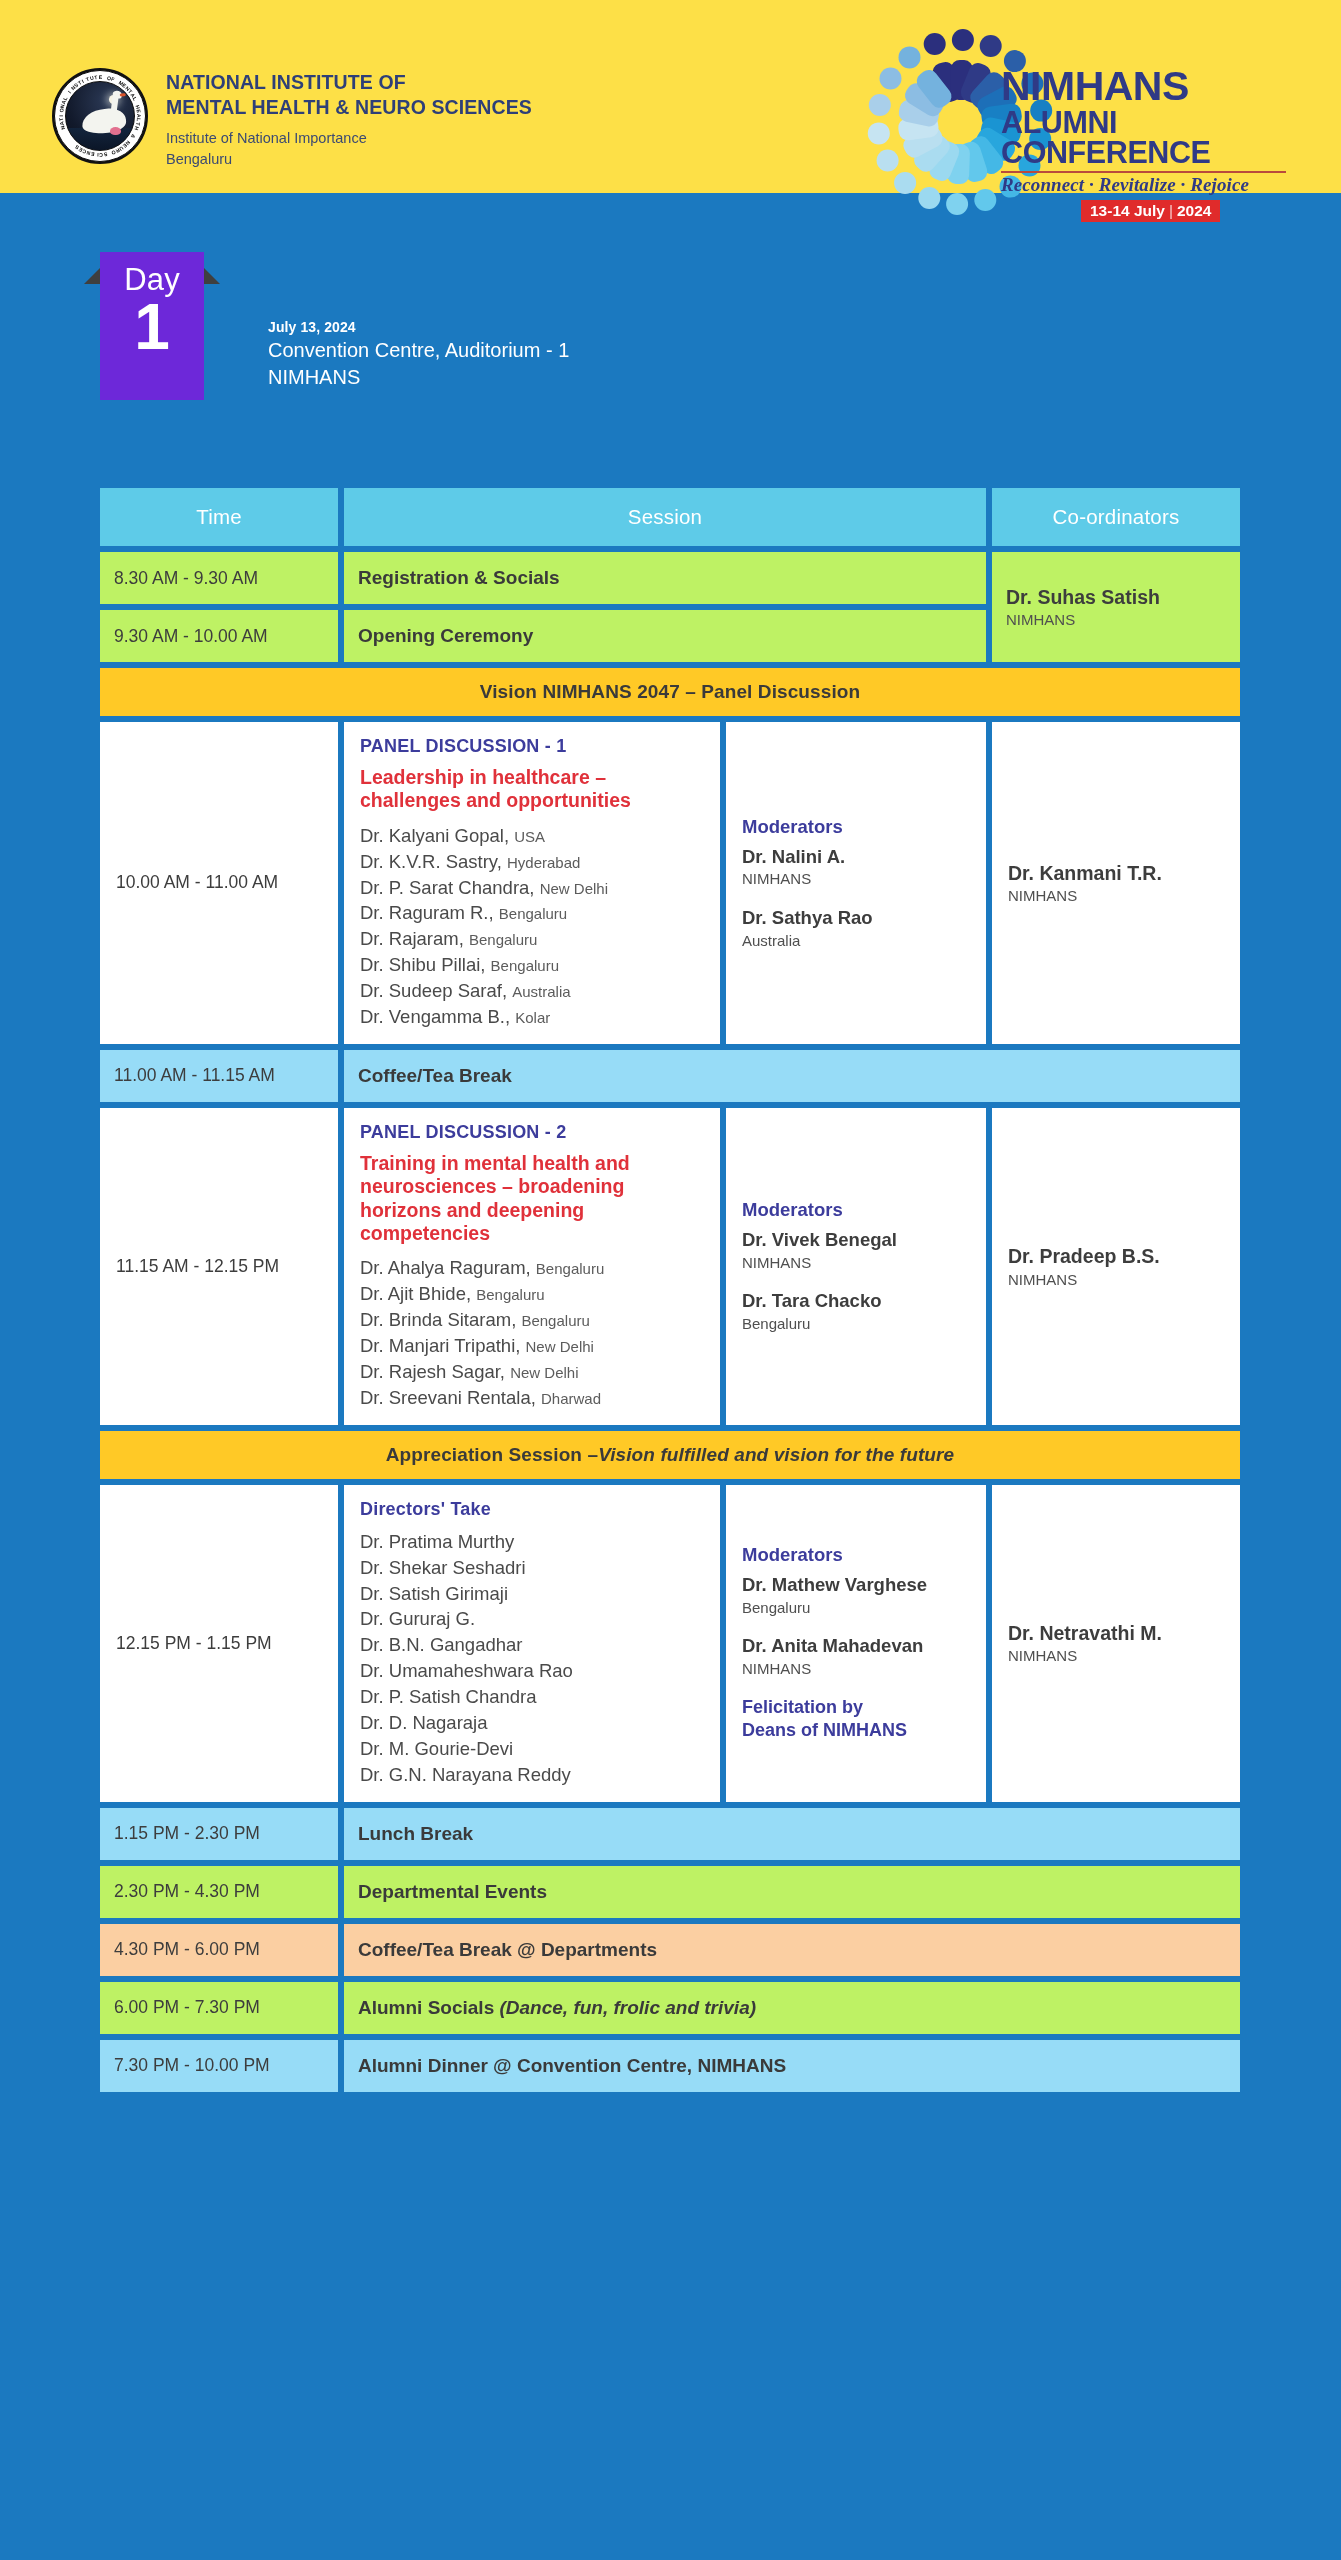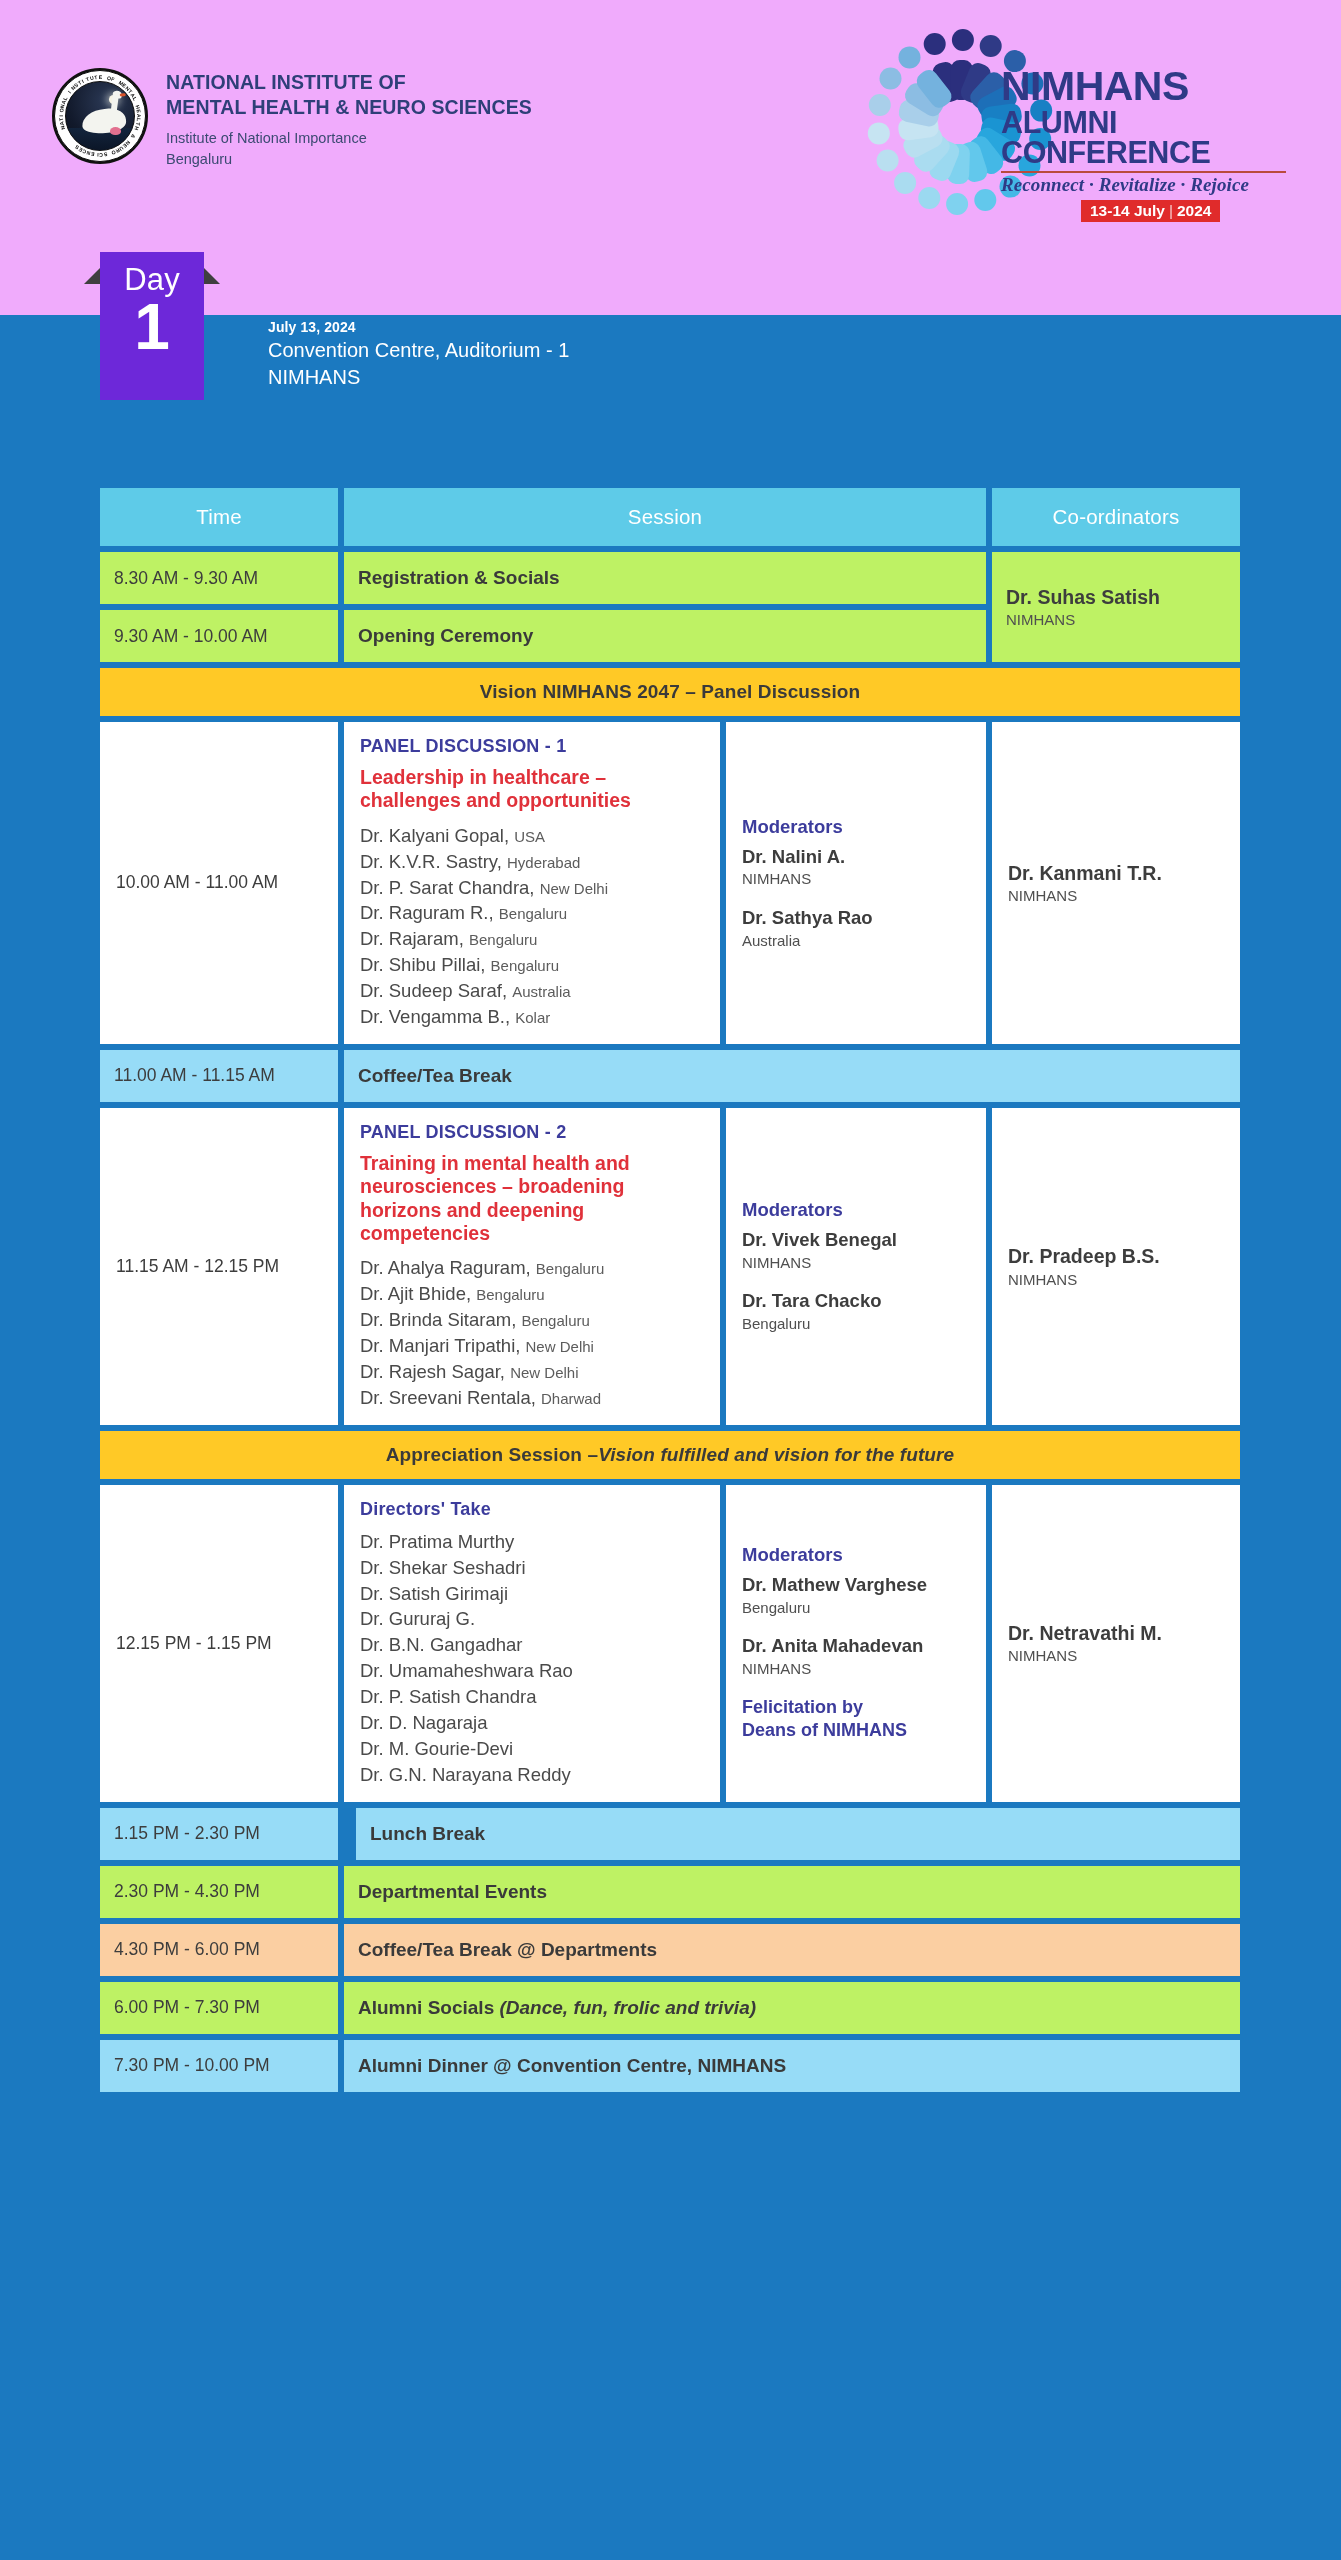--- a/index.html
+++ b/index.html
@@ -8,22 +8,22 @@
     height: 2560px;
     font-family: "Liberation Sans", sans-serif;
     background: #ffffff;
     overflow: hidden;
   }
   .page { position: relative; width: 1341px; height: 2560px; background: #1b79c0; }
 
   
   .header {
     position: absolute; top: 0; left: 0;
-    width: 1341px; height: 315px;
-    background: #f0abfc;
+    width: 1341px; height: 193px;
+    background: #fde047;
     z-index: 5;
   }
   .inst-block {
     position: absolute; left: 52px; top: 68px;
     display: flex; align-items: flex-start; gap: 18px;
   }
   .emblem {
     width: 96px; height: 96px; border-radius: 50%;
     background: #111;
     position: relative; flex: none;
@@ -493,21 +493,21 @@
           </div>
           <div class="pcell c-coord vc">
             <div class="co-name">Dr. Netravathi M.</div>
             <div class="co-place">NIMHANS</div>
           </div>
         </div>
         <div class="t-row break-blue">
           <div class="cell c-time">
             <span class="time-txt">1.15 PM - 2.30 PM</span>
           </div>
-          <div class="cell" style="flex: 1 1 auto; margin-left: 12px;">
+          <div class="cell" style="flex: 1 1 auto;">
             <span class="sess-txt">Lunch Break</span>
           </div>
         </div>
         <div class="t-row">
           <div class="cell c-time">
             <span class="time-txt">2.30 PM - 4.30 PM</span>
           </div>
           <div class="cell" style="flex: 1 1 auto;">
             <span class="sess-txt">Departmental Events</span>
           </div>

